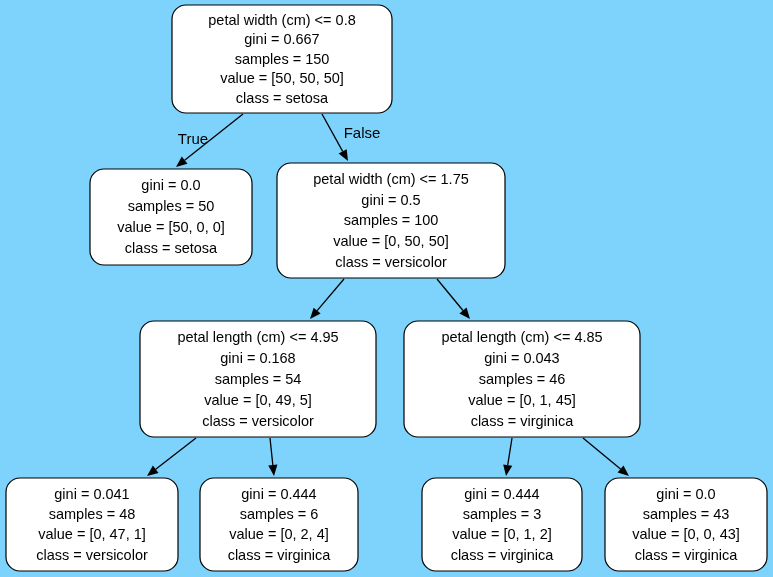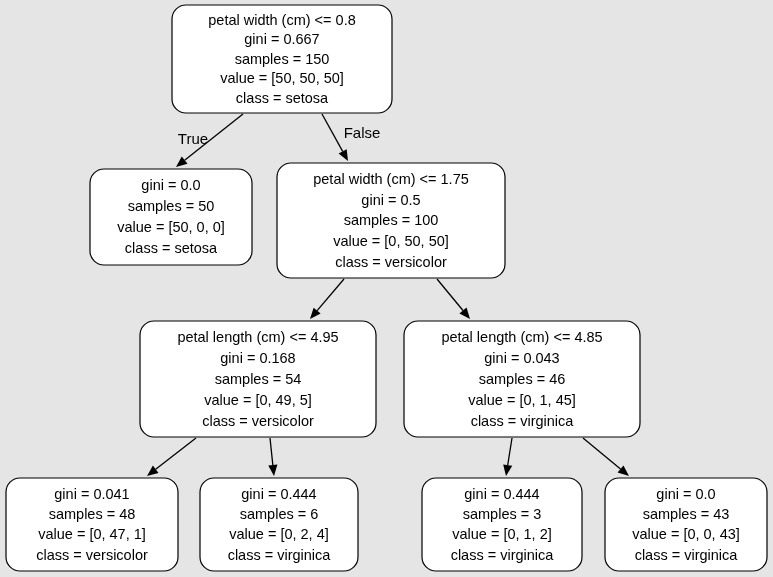--- a/index.html
+++ b/index.html
@@ -4,21 +4,21 @@
 <style>
   html, body {
     margin: 0;
     padding: 0;
     background: #ffffff;
   }
   #tree-canvas {
     position: relative;
     width: 773px;
     height: 577px;
-    background: #e5e5e5;
+    background: #7dd3fc;
     font-family: "Liberation Sans", sans-serif;
     overflow: hidden;
   }
   svg#tree-svg {
     position: absolute;
     left: 0;
     top: 0;
     width: 773px;
     height: 577px;
   }

